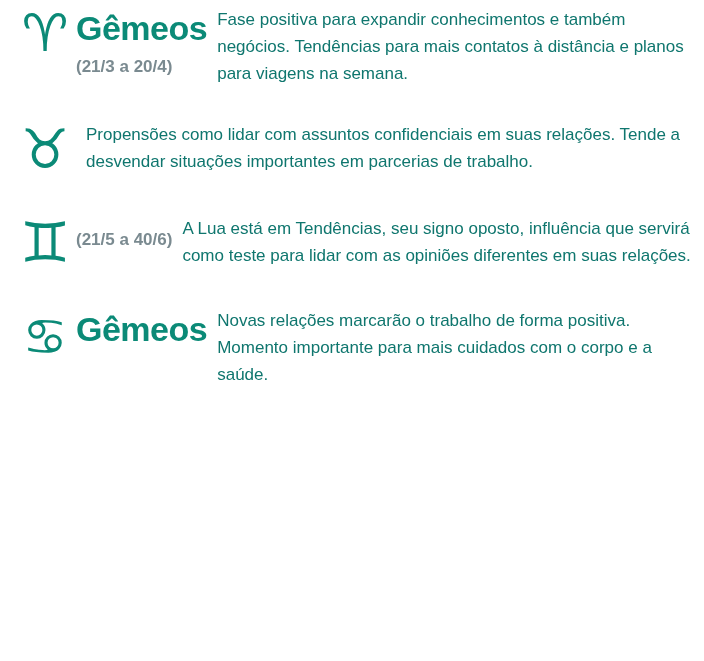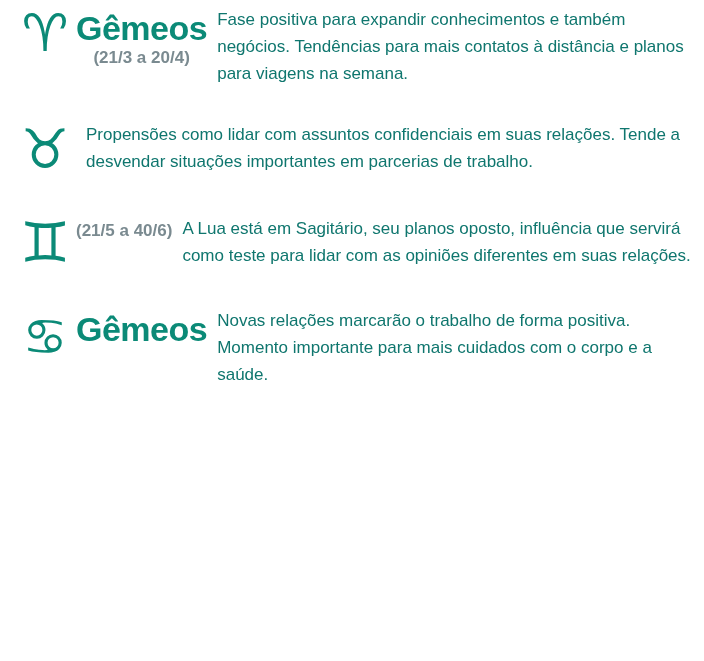--- a/index.html
+++ b/index.html
@@ -64,22 +64,22 @@
     white-space: nowrap;
     text-align: right;
   }
   .sign-dates {
     display: block;
     color: #7a8a90;
     font-size: 17px;
     font-weight: bold;
     line-height: 20px;
     white-space: nowrap;
-    text-align: center;
-    margin-top: 2px;
+    text-align: left;
+    margin-top: 11px;
   }
   .sign-text {
     font-size: 17px;
     line-height: 27px;
     color: #0f766e;
     text-align: left;
   }
   .clear { clear: both; height: 0; overflow: hidden; }
 
   
@@ -124,21 +124,21 @@
 
   <section class="sign-block gemeos">
     <div class="sign-head">
       <div class="head-row">
         <span class="glyph">♊</span>
         <span class="name-wrap">
           <span class="sign-dates">(21/5 a 40/6)</span>
         </span>
       </div>
     </div>
-    <div class="sign-text">A Lua está em Sagitário, seu planos oposto, influência que servirá como teste para lidar com as opiniões diferentes em suas relações.</div>
+    <div class="sign-text">A Lua está em Tendências, seu signo oposto, influência que servirá como teste para lidar com as opiniões diferentes em suas relações.</div>
     <div class="clear"></div>
   </section>
 
   <section class="sign-block cancer">
     <div class="sign-head">
       <div class="head-row">
         <span class="glyph">♋</span>
         <span class="name-wrap">
           <span class="sign-name">Gêmeos</span>
         </span>

